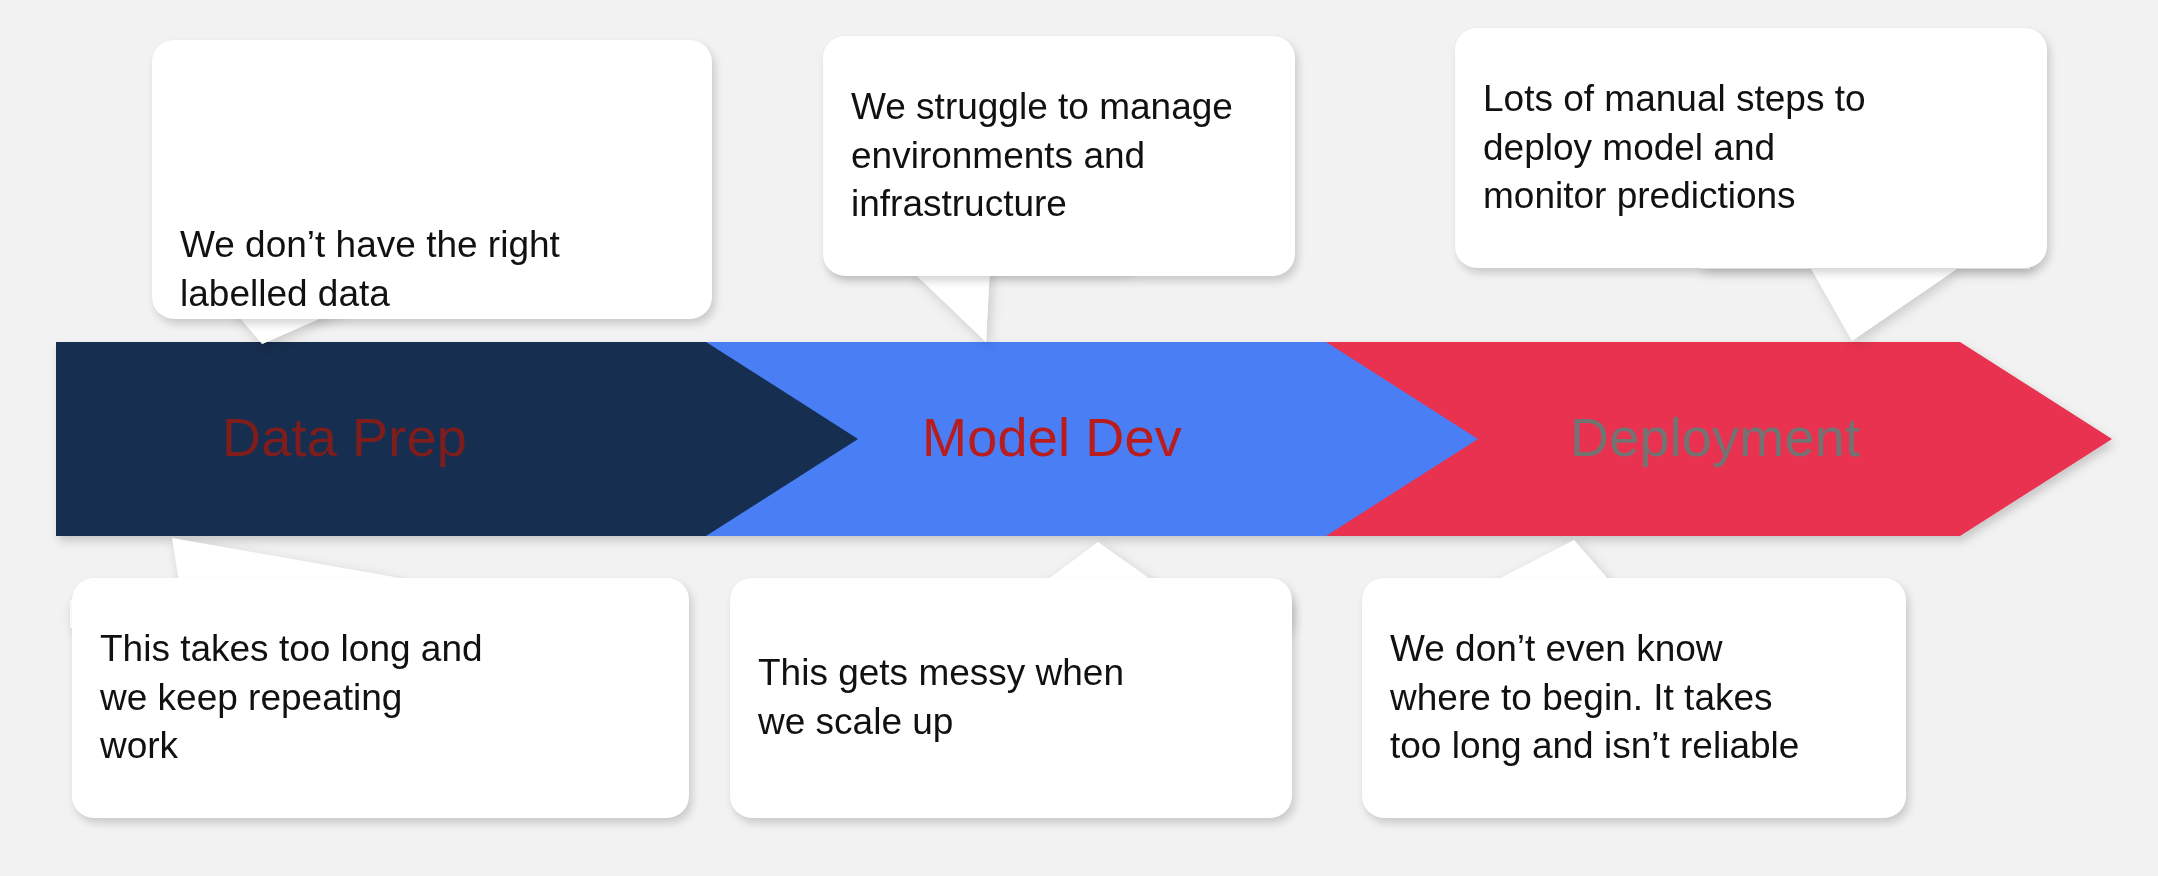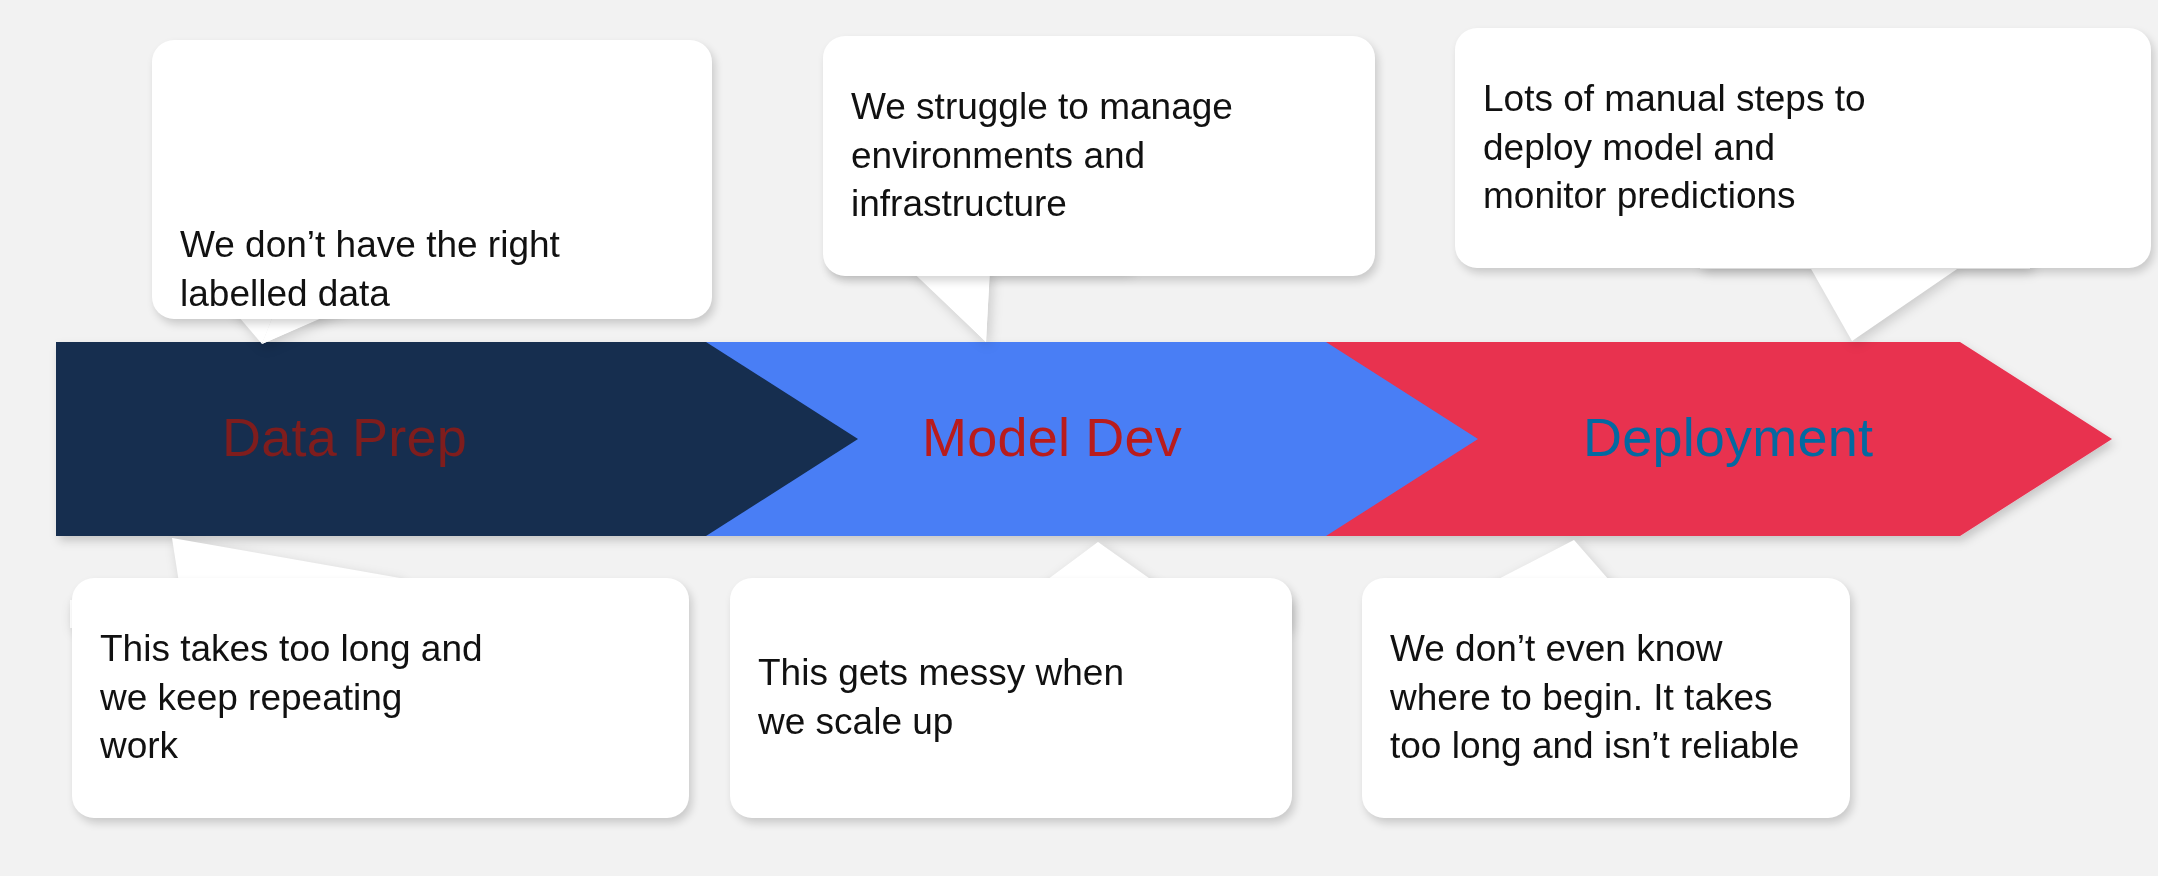--- a/index.html
+++ b/index.html
@@ -57,27 +57,27 @@
     color: #111111;
     font-size: 37px;
     line-height: 1.32;
     font-weight: 400;
     white-space: pre-line;
     padding: 0 28px;
   }
 
   
   #bubble-top-1 { left: 152px;  top: 40px;  width: 560px; height: 279px; align-items: flex-end; }
-  #bubble-top-2 { left: 823px;  top: 36px;  width: 552px; height: 240px; }
-  #bubble-top-3 { left: 1455px; top: 28px;  width: 696px; height: 240px; }
+  #bubble-top-2 { left: 823px;  top: 36px;  width: 472px; height: 240px; }
+  #bubble-top-3 { left: 1455px; top: 28px;  width: 592px; height: 240px; }
 
   
   #bubble-bot-1 { left: 72px;   top: 578px; width: 617px; height: 240px; }
   #bubble-bot-2 { left: 730px;  top: 578px; width: 562px; height: 240px; }
-  #bubble-bot-3 { left: 1362px; top: 578px; width: 488px; height: 240px; }
+  #bubble-bot-3 { left: 1362px; top: 578px; width: 544px; height: 240px; }
 
   .bubble-tail {
     position: absolute;
     filter: drop-shadow(3px 4px 6px rgba(0,0,0,0.16));
     pointer-events: none;
   }
 </style>
 </head>
 <body style="background: rgb(242, 242, 242);">
 
@@ -95,21 +95,21 @@
       <polygon points="1320,342 1960,342 2112,439 1960,536 1320,536 1472,439" fill="#e8304f"></polygon>
 
       <polygon points="700,342 1326,342 1478,439 1326,536 700,536 852,439" fill="#4a7ef5"></polygon>
 
       <polygon points="56,342 706,342 858,439 706,536 56,536" fill="#132d50"></polygon>
     </g>
   </svg>
 
   <div class="stage-label" id="label-data-prep" style="color: #7f1d1d;">Data Prep</div>
   <div class="stage-label" id="label-model-dev" style="color: #b91c1c;">Model Dev</div>
-  <div class="stage-label" id="label-deployment" style="color: #0369a1; margin-left: 13px;">Deployment</div>
+  <div class="stage-label" id="label-deployment" style="color: #737373;">Deployment</div>
 
   <svg class="bubble-tail" style="left:150px; top:248px; width:320px; height:110px;" viewBox="0 0 320 110">
     <polygon points="30,0 150,0 112,96 300,14 320,0 30,0" fill="#ffffff"></polygon>
     <polygon points="30,0 150,0 112,96" fill="#ffffff"></polygon>
     <polygon points="112,96 300,12 320,0 150,0" fill="#ffffff"></polygon>
   </svg>
 
   <svg class="bubble-tail" style="left:830px; top:250px; width:300px; height:100px;" viewBox="0 0 300 100">
     <polygon points="0,0 300,0 300,18 160,18 156,92 70,10 0,10" fill="#ffffff"></polygon>
     <polygon points="70,8 156,92 160,16" fill="#ffffff"></polygon>

